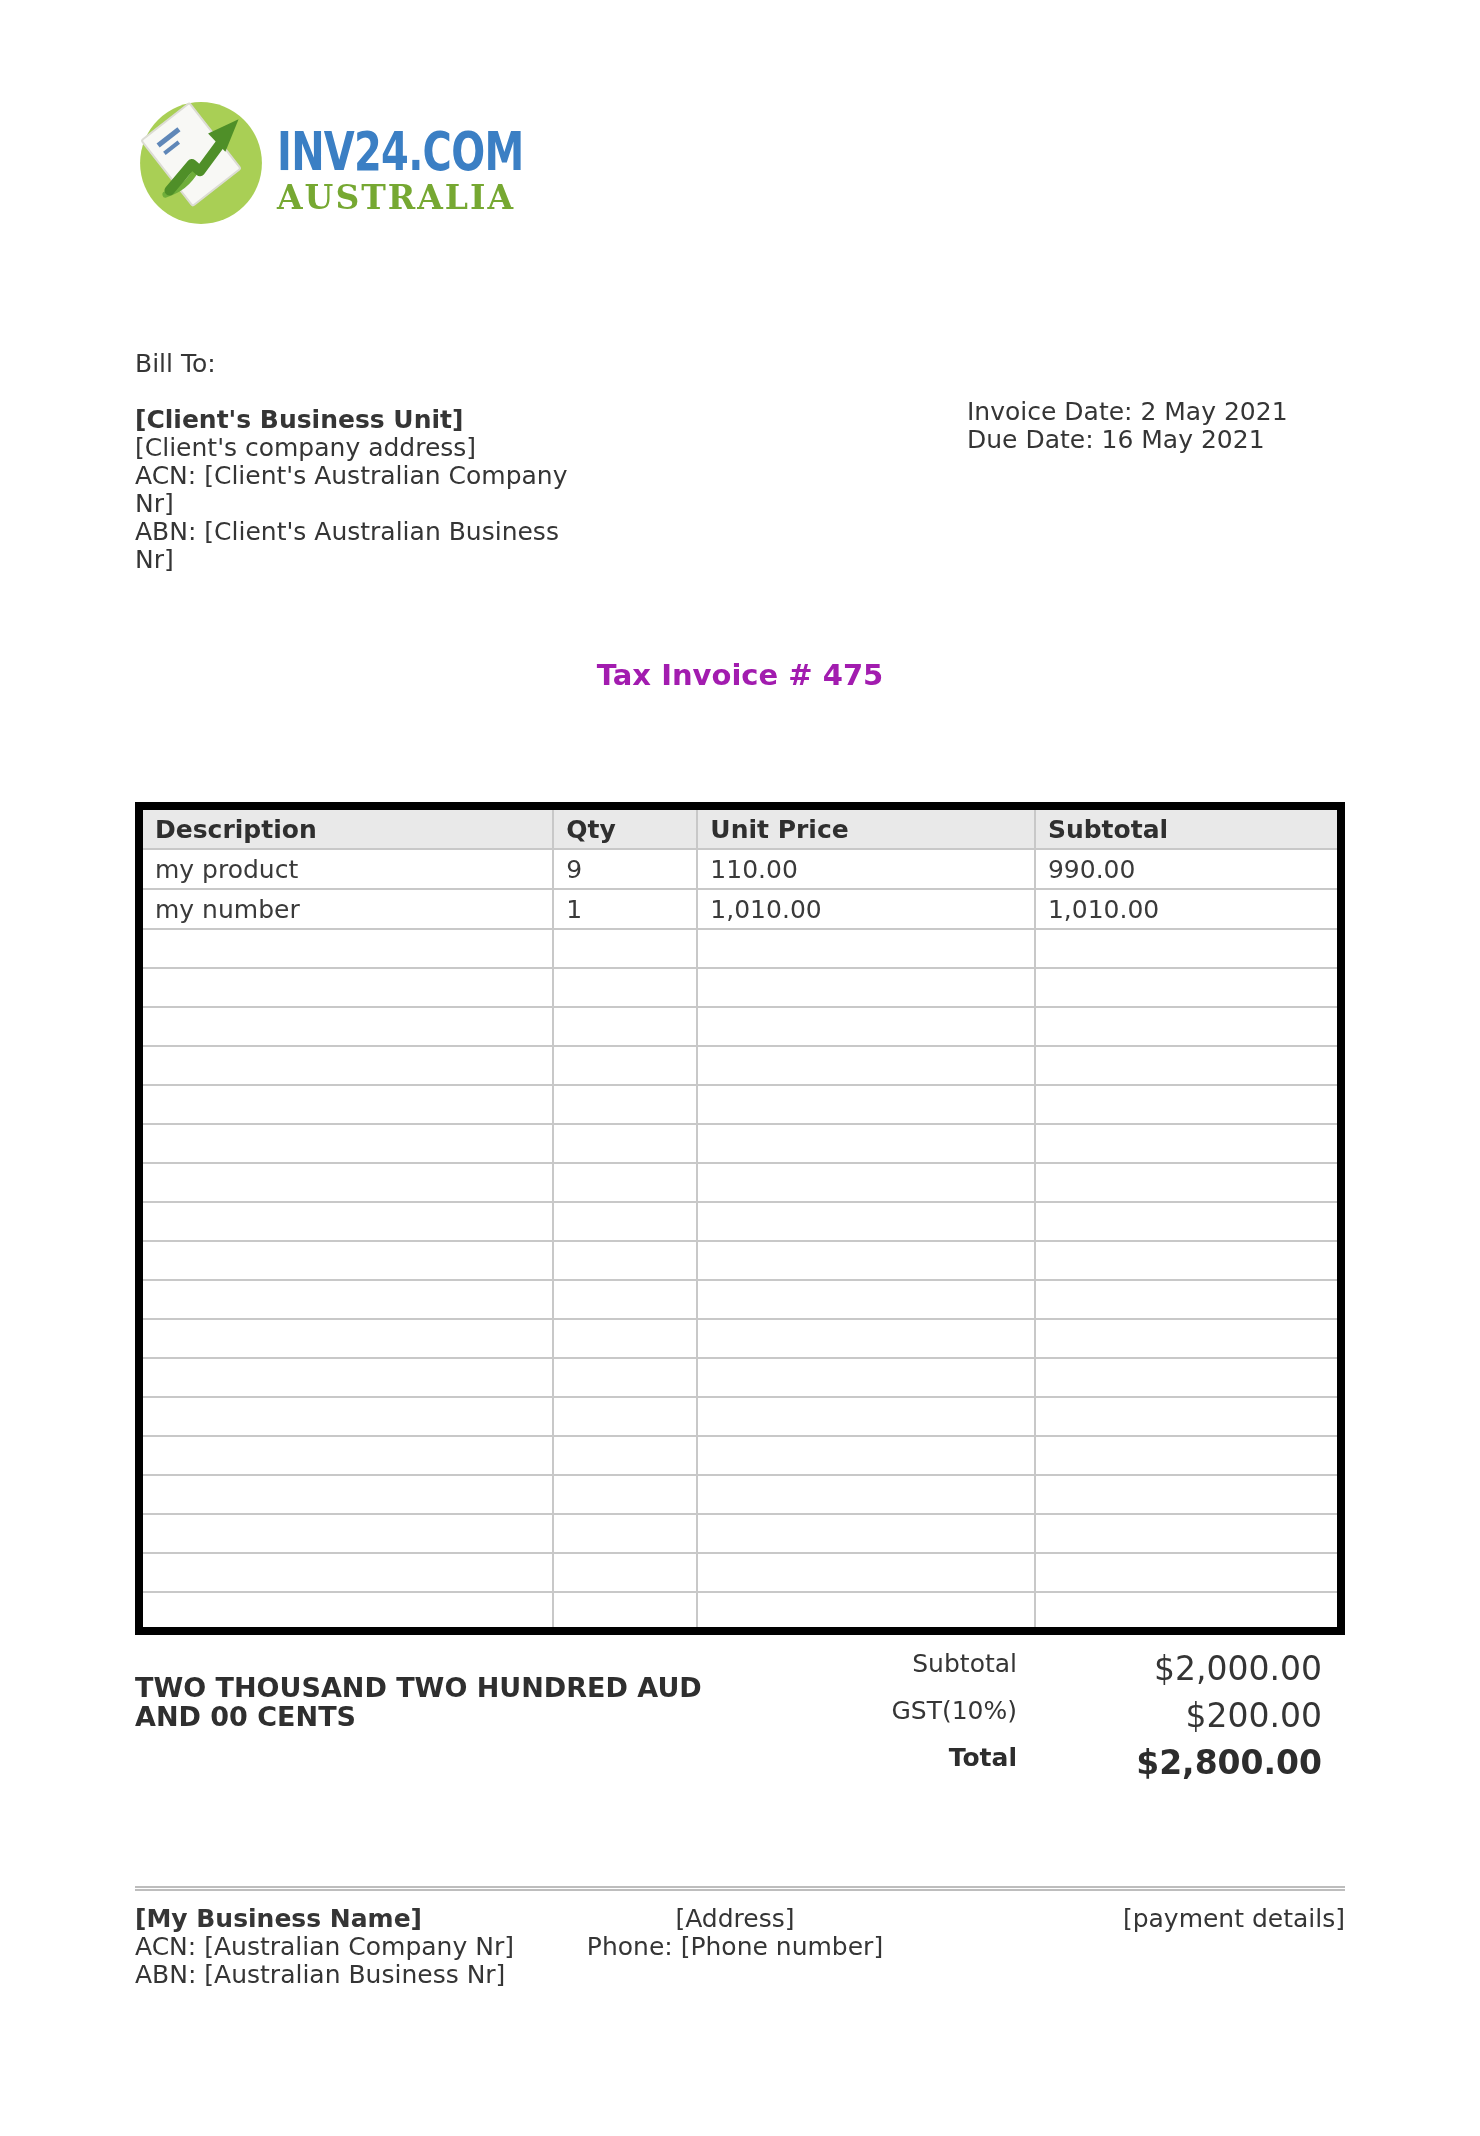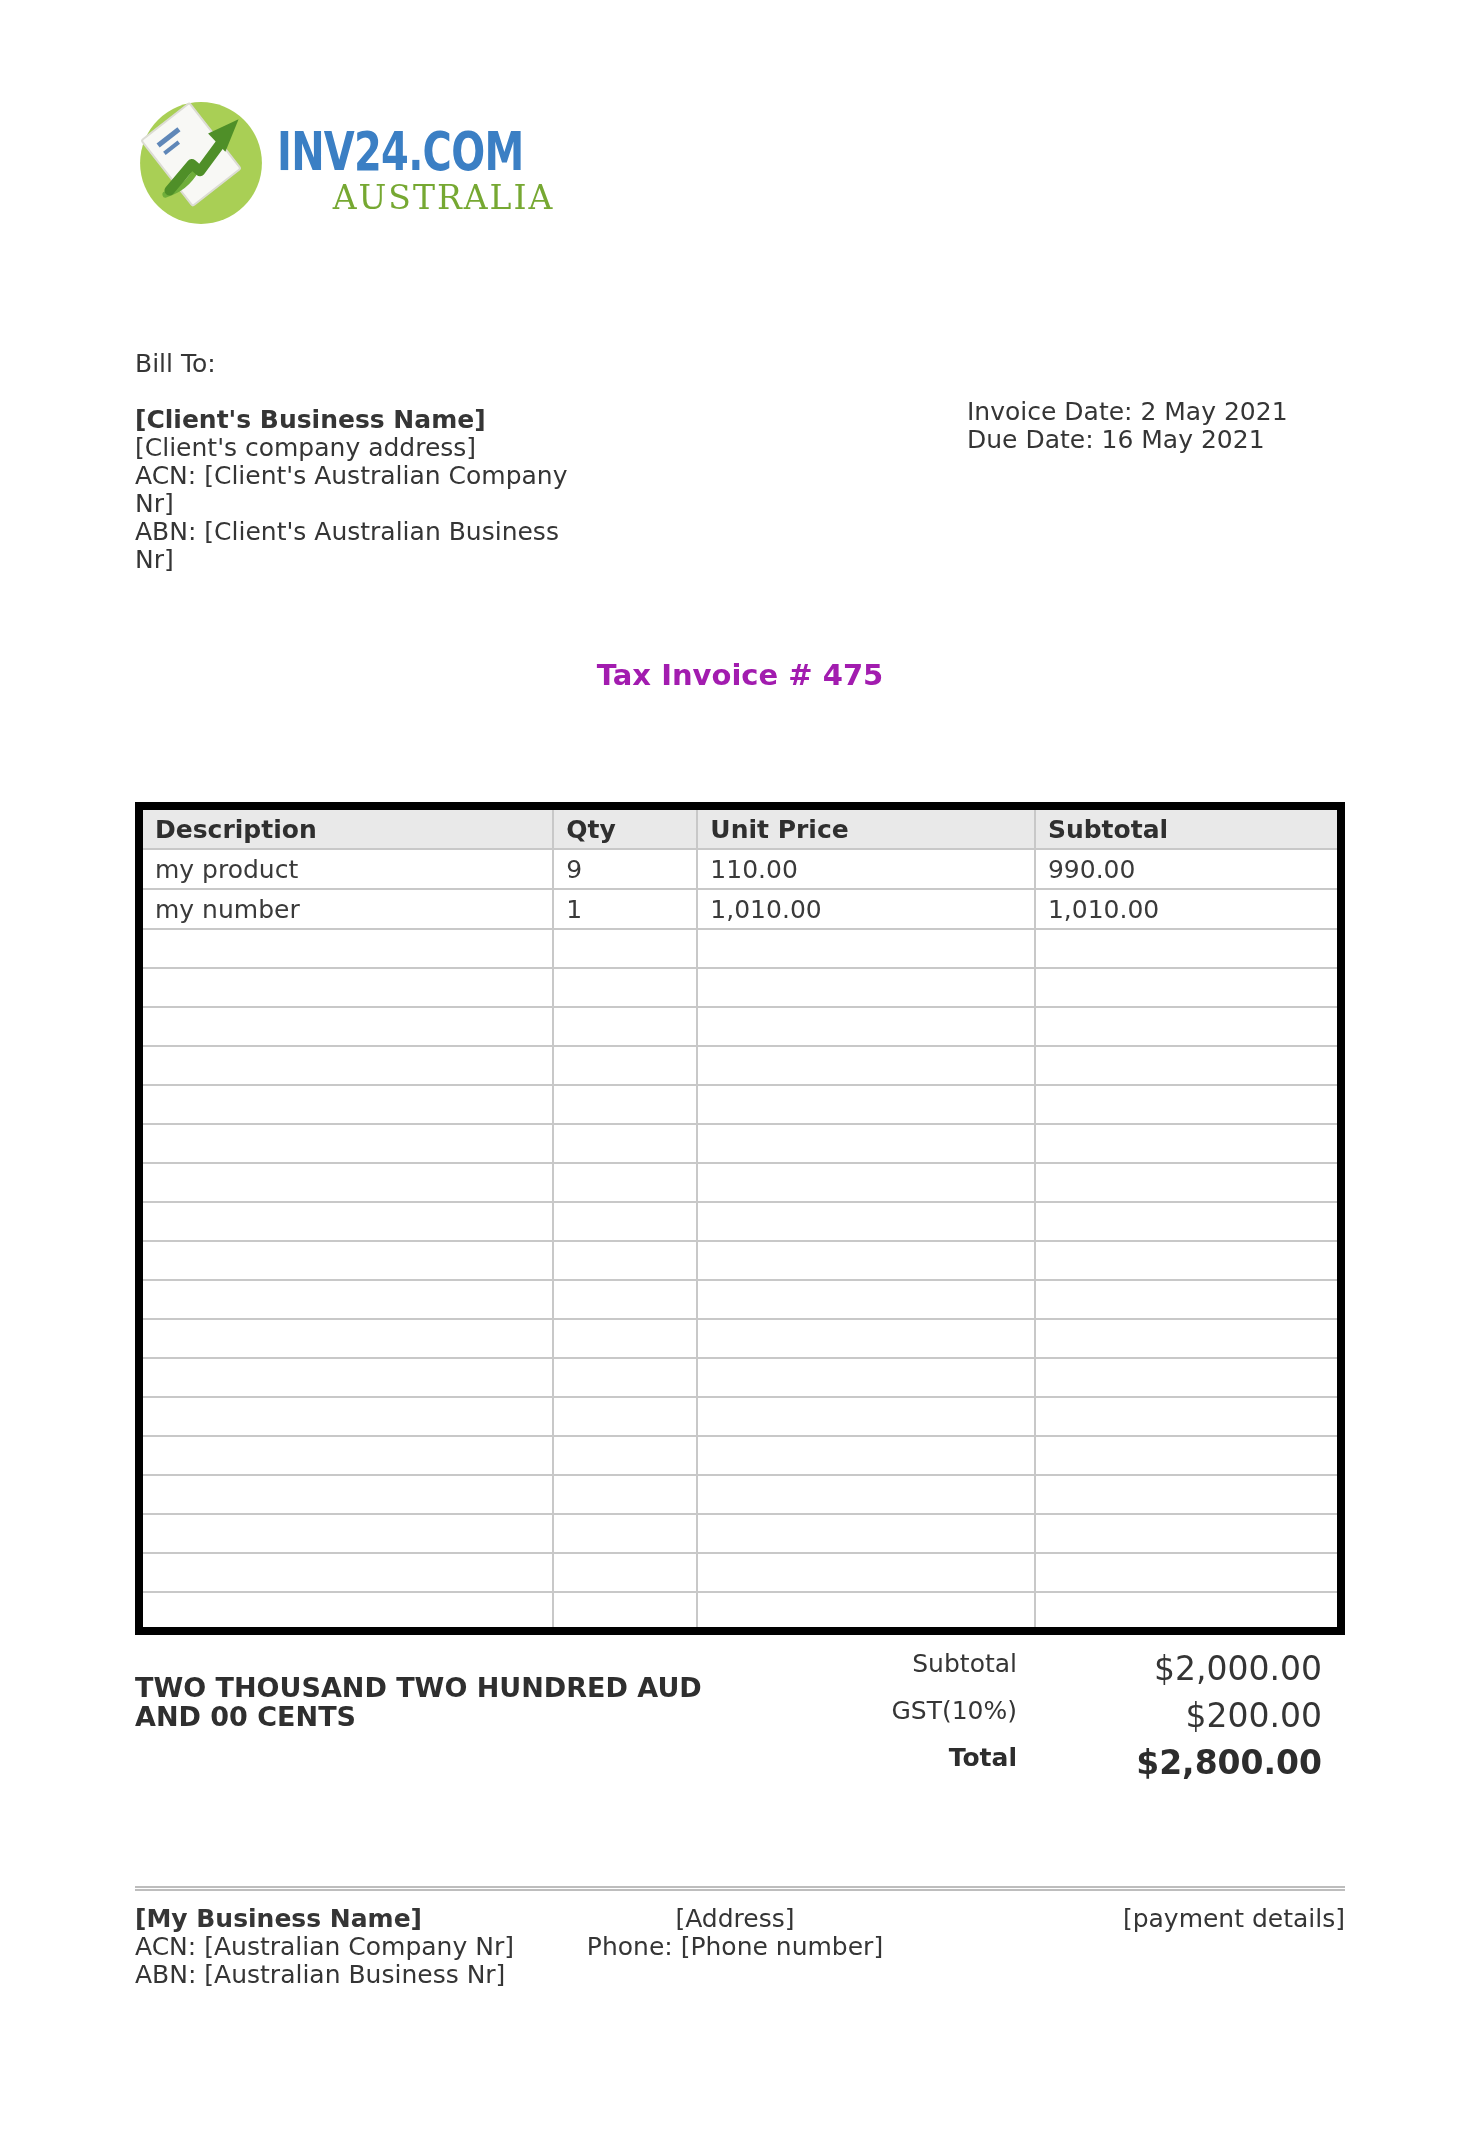--- a/index.html
+++ b/index.html
@@ -16,22 +16,22 @@
   .logo { display:flex; align-items:flex-start; margin:95px 0 0 135px; height:140px; }
   .logo-icon { width:132px; height:132px; flex:0 0 auto; }
   .logo-text { margin-left:10px; padding-top:30px; }
   .brand {
     font-size:54px; font-weight:bold; color:#3b7fc4;
     letter-spacing:-1px; transform:scaleX(0.74); transform-origin:left top;
     line-height:1.0; white-space:nowrap;
   }
   .region {
     font-family:"DejaVu Serif","Liberation Serif",serif;
-    font-size:33px; font-weight:normal; color:#76a832;
-    letter-spacing:2px; line-height:1.15; white-space:nowrap;text-align:center;
+    font-size:33px; font-weight:bold; color:#76a832;
+    letter-spacing:2px; line-height:1.15; white-space:nowrap;
   }
   
   .billto { margin:115px 0 0 135px; width:445px; font-size:25px; line-height:28px; }
   .billto-label { margin-bottom:28px; }
   .client-name { font-weight:bold; }
   
   .dates { position:absolute; left:967px; top:398px; font-size:25px; line-height:28px; }
   
   .title { margin-top:84px; text-align:center; font-size:29px; font-weight:bold; color:#a21caf; }
   
@@ -78,21 +78,21 @@
       <polygon points="102,24 72,38 89,56" fill="#4f8f28"></polygon>
     </svg>
     <div class="logo-text">
       <div class="brand">INV24.COM</div>
       <div class="region">AUSTRALIA</div>
     </div>
   </div>
 
   <div class="billto">
     <div class="billto-label">Bill To:</div>
-    <div class="client-name">[Client's Business Name]</div>
+    <div class="client-name">[Client's Business Unit]</div>
     <div>[Client's company address]</div>
     <div>ACN: [Client's Australian Company Nr]</div>
     <div>ABN: [Client's Australian Business Nr]</div>
   </div>
 
   <div class="dates">
     <div>Invoice Date: 2 May 2021</div>
     <div>Due Date: 16 May 2021</div>
   </div>
 

